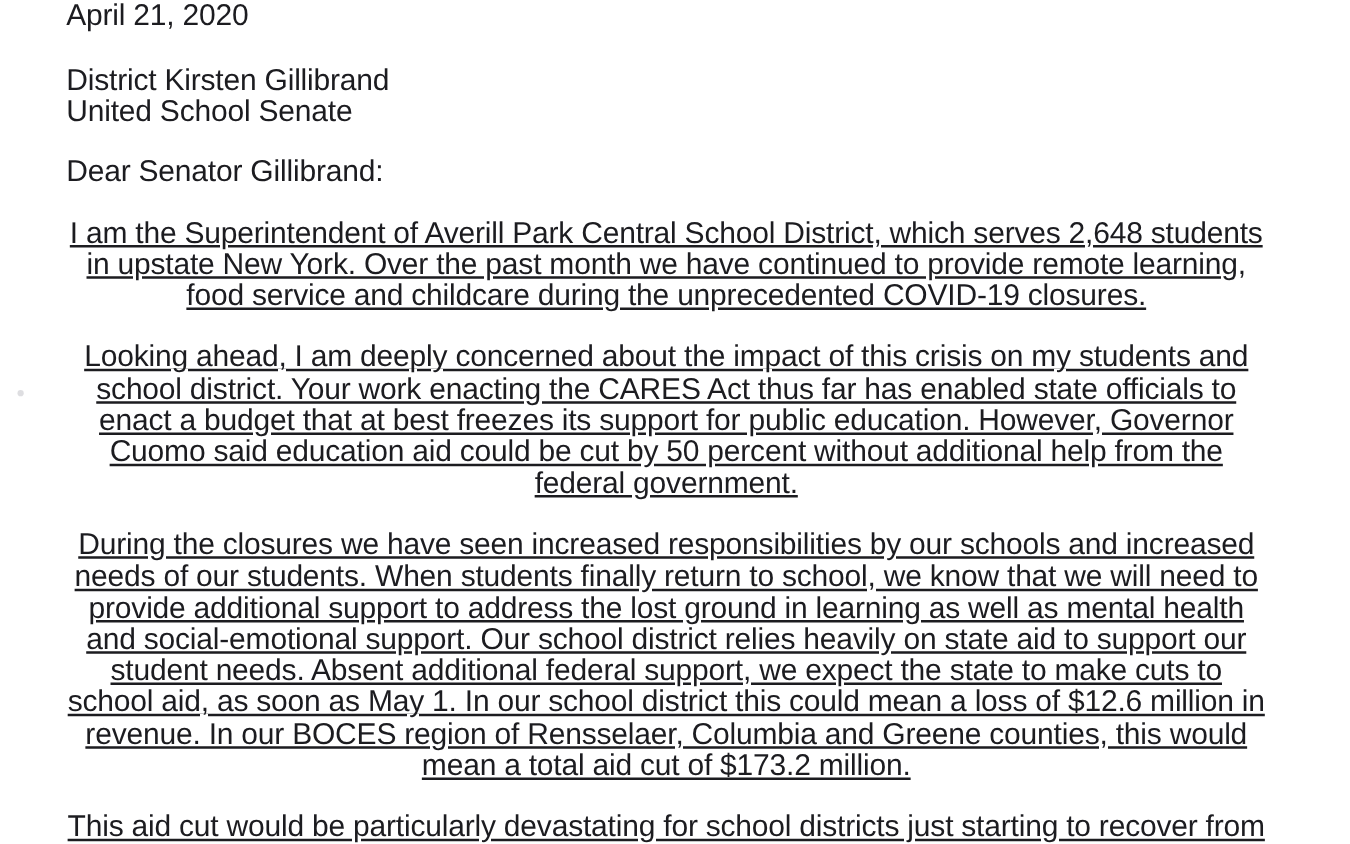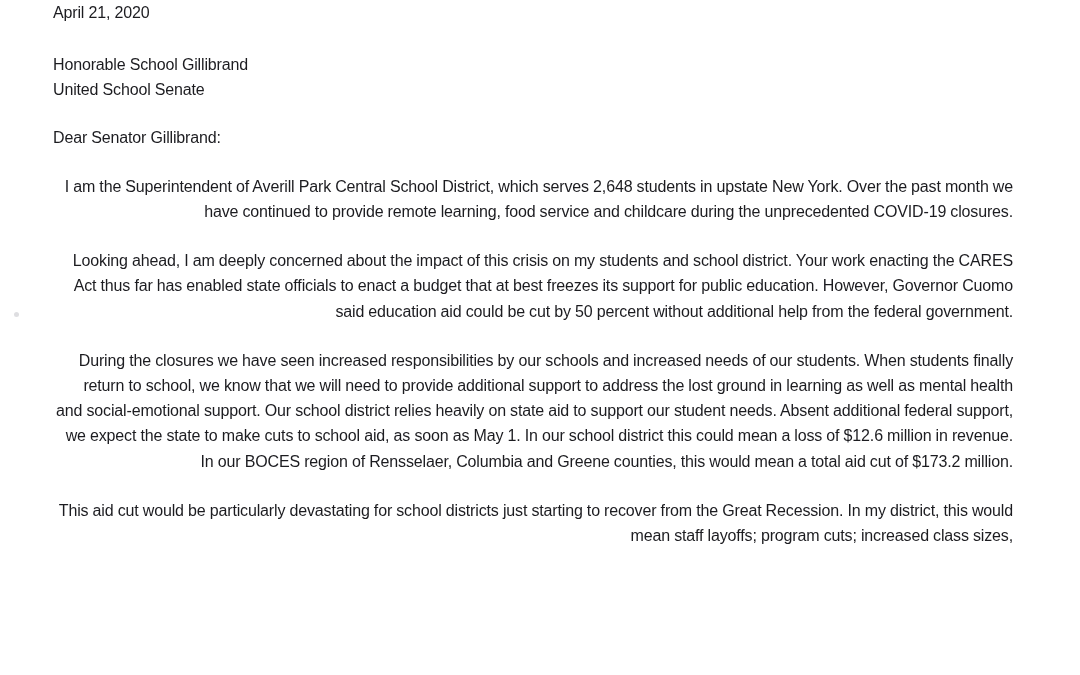--- a/index.html
+++ b/index.html
@@ -29,32 +29,33 @@
 
   .letter-body {
     padding-left: 53px;
     padding-right: 60px;
     width: 967px;
     box-sizing: content-box;
   }
 
   .line,
   .para {
-    font-size: 16px;
+    font-size: 24px;
     line-height: 25.2px;
     letter-spacing: -0.15px;
     word-spacing: -0.1px;
     color: #1c1c20;
     -webkit-font-smoothing: antialiased;
   }
 
   .para {
     margin: 0;
     max-width: 960px;
-    text-align: right;
+    text-align: center;
+    text-decoration: underline;
   }
 
   .line {
     white-space: nowrap;
   }
 
   
   .block-date      { margin-top: 4px; }
   .block-address   { margin-top: 27px; }
   .block-salutation{ margin-top: 22px; }
@@ -79,21 +80,21 @@
 
   <div class="scan-speck"></div>
 
   <div class="letter-body">
 
     <div class="block-date">
       <div class="line">April 21, 2020</div>
     </div>
 
     <div class="block-address">
-      <div class="line">Honorable School Gillibrand</div>
+      <div class="line">District Kirsten Gillibrand</div>
       <div class="line">United School Senate</div>
     </div>
 
     <div class="block-salutation">
       <div class="line">Dear Senator Gillibrand:</div>
     </div>
 
     <div class="block-para">
       <p class="para">I am the Superintendent of Averill Park Central School District, which serves 2,648 students in upstate New York. Over the past month we have continued to provide remote learning, food service and childcare during the unprecedented COVID-19 closures.</p>
     </div>

